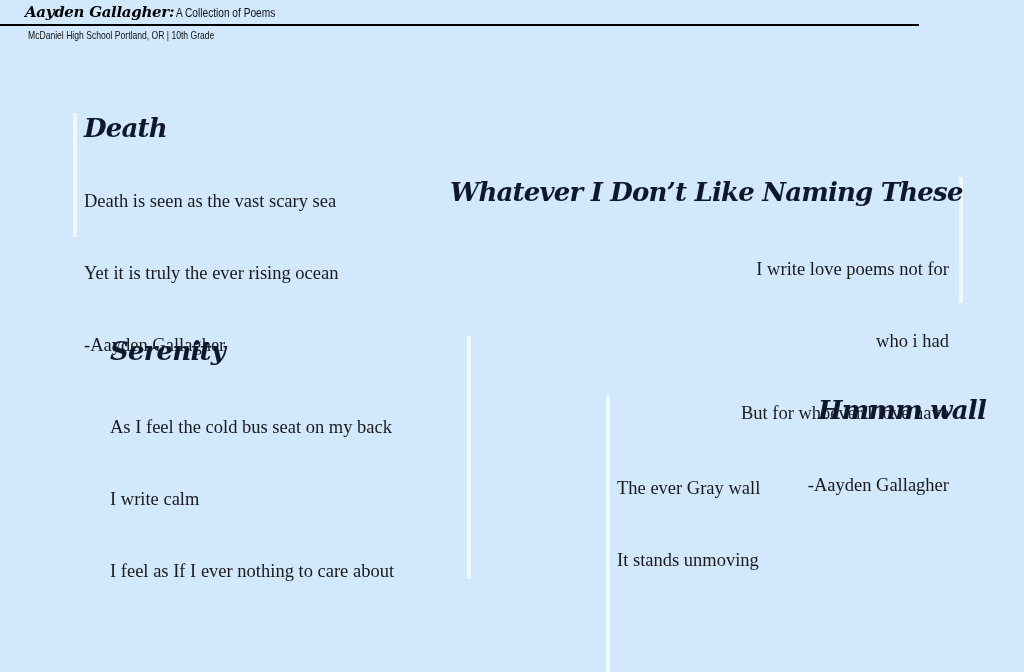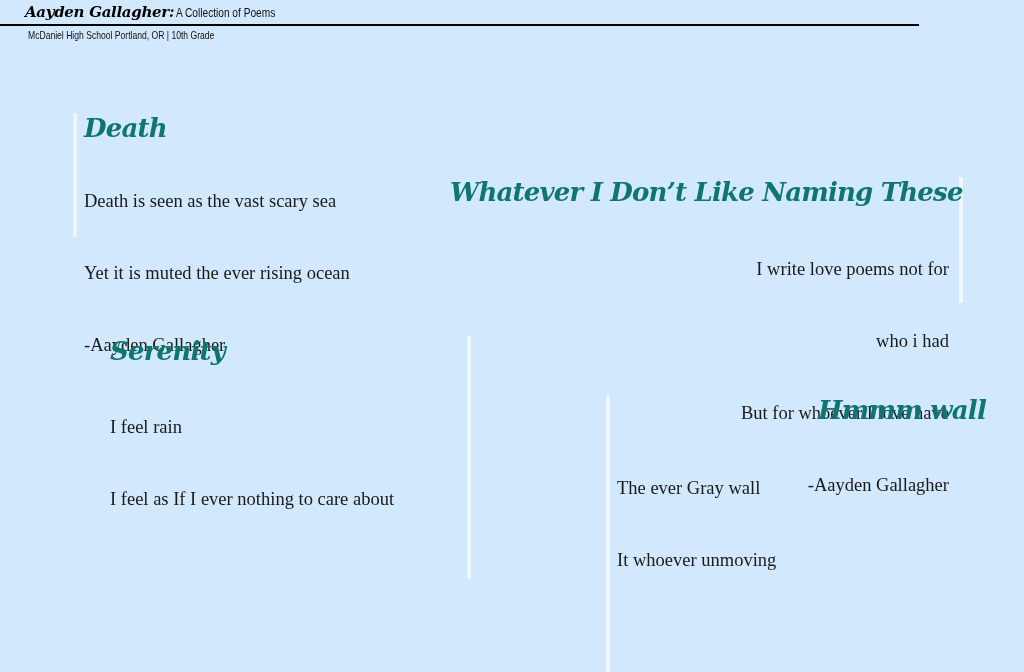--- a/index.html
+++ b/index.html
@@ -64,21 +64,21 @@
     }
     .poem.left-bar { border-left: 4px solid #eef6ff; }
     .poem.right-bar { border-right: 4px solid #eef6ff; }
 
     .poem-title {
       font-family: "DejaVu Serif", serif;
       font-weight: bold;
       font-style: italic;
       font-size: 26px;
       line-height: 30px;
-      color: #0f766e;
+      color: #0f172a;
       letter-spacing: -0.8px;
       white-space: nowrap;
     }
     .poem-lines {
       font-family: Liberation Serif, serif;
       font-size: 18.5px;
       line-height: 24px;
       color: #1a1a1a;
       white-space: pre;
     }
@@ -125,53 +125,54 @@
   <div class="header-title">
     <span class="header-author">Aayden Gallagher:</span><span class="header-sub">A Collection of Poems</span>
   </div>
 </div>
 <div class="school-line">McDaniel High School Portland, OR | 10th Grade</div>
 
 <div class="poem left-bar" id="poem-death">
   <div class="poem-title">Death</div>
   <div class="poem-lines">
     <span class="poem-line">Death is seen as the vast scary sea</span>
-    <span class="poem-line">Yet it is muted the ever rising ocean</span>
+    <span class="poem-line">Yet it is truly the ever rising ocean</span>
     <span class="poem-line">-Aayden Gallagher</span>
   </div>
 </div>
 
 <div class="poem right-bar" id="poem-whatever">
   <div class="poem-title">Whatever I Don’t Like Naming These</div>
   <div class="poem-lines">
     <span class="poem-line">I write love poems not for</span>
     <span class="poem-line">who i had</span>
     <span class="poem-line">But for whoever I love have</span>
     <span class="poem-line">-Aayden Gallagher</span>
   </div>
 </div>
 
 <div class="poem right-bar" id="poem-serenity">
   <div class="poem-title">Serenity</div>
   <div class="poem-lines">
-    <span class="poem-line">I feel rain</span>
+    <span class="poem-line">As I feel the cold bus seat on my back </span>
+    <span class="poem-line">I write calm</span>
     <span class="poem-line">I feel as If I ever nothing to care about</span>
     
     
     
     
     
   </div>
 </div>
 
 <div class="poem left-bar" id="poem-wall">
   <div class="poem-title">Hmmm wall</div>
   <div class="poem-lines">
     <span class="poem-line">The ever Gray wall</span>
-    <span class="poem-line">It whoever unmoving</span>
+    <span class="poem-line">It stands unmoving</span>
     
     
     
     
     
     
     
   </div>
 </div>
 

